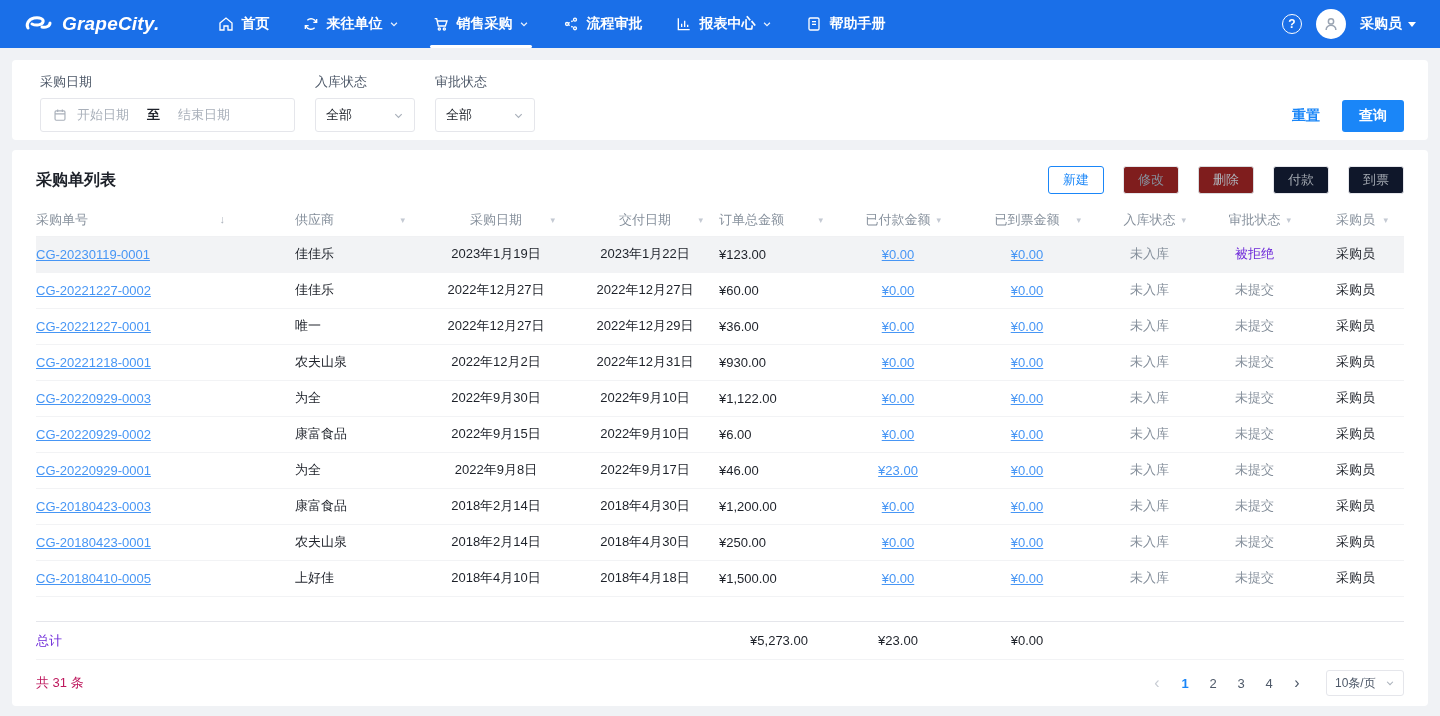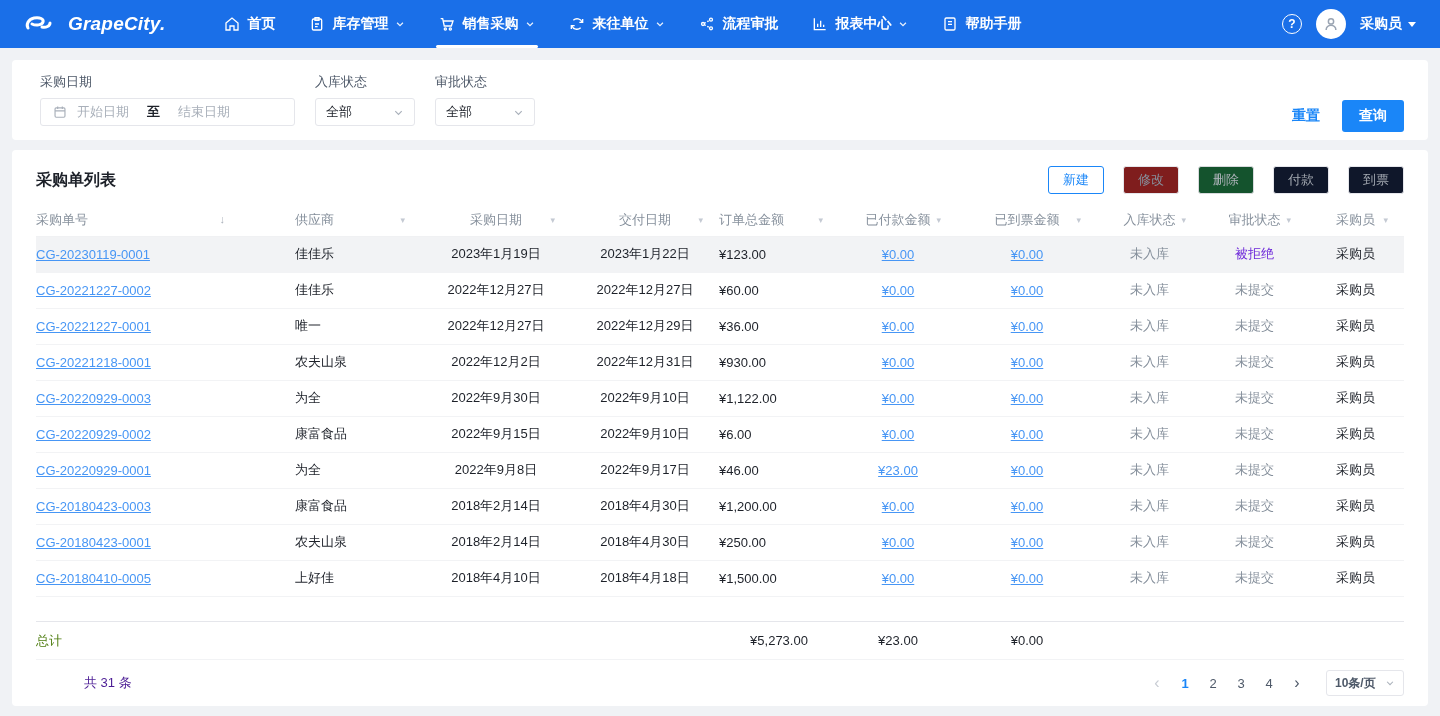--- a/index.html
+++ b/index.html
@@ -3,21 +3,21 @@
 <meta charset="utf-8">
 <style>
   * { margin:0; padding:0; box-sizing:border-box; }
   html,body { width:1440px; height:716px; overflow:hidden; background:#f0f2f5;
     font-family:"Liberation Sans","DejaVu Sans",sans-serif; font-size:14px; color:#1d2129; }
 
   
   .navbar { height:48px; background:#1a6fe8; display:flex; align-items:center;
     justify-content:space-between; padding:0 24px; color:#fff; }
   .nav-left { display:flex; align-items:center; height:100%; }
-  .brand { display:flex; align-items:center; gap:16px; cursor:pointer; }
+  .brand { display:flex; align-items:center; gap:10px; cursor:pointer; }
   .brand-text { font-weight:800; font-style:italic; font-size:19px; letter-spacing:.2px; }
   .nav-items { display:flex; align-items:center; height:100%; margin-left:42px; }
   .nav-item { display:flex; align-items:center; gap:7px; padding:0 17px; height:100%;
     font-weight:600; font-size:14px; cursor:pointer; position:relative; white-space:nowrap; }
   .nav-item .nav-icon { display:flex; }
   .nav-item .nav-icon svg { width:16px; height:16px; }
   .nav-caret svg { width:10px; height:10px; opacity:.9; }
   .nav-item.active::after { content:""; position:absolute; left:14px; right:14px; bottom:0;
     height:3px; background:#fff; border-radius:2px; }
   .nav-right { display:flex; align-items:center; gap:14px; }
@@ -29,21 +29,21 @@
   .user-menu { display:flex; align-items:center; gap:6px; font-weight:600; cursor:pointer; }
   .user-down { width:0; height:0; border-left:4px solid transparent; border-right:4px solid transparent;
     border-top:5px solid #fff; }
 
   
   .card { background:#fff; border-radius:4px; margin:0 12px; }
   .filter-card { margin-top:12px; height:80px; padding:13px 12px 0 12px;
     display:flex; align-items:flex-start; }
   .field { display:flex; flex-direction:column; }
   .field-label { font-size:13px; color:#4e5969; margin-bottom:7px; }
-  .inp { height:28px; border:1px solid #e5e6eb; border-radius:3px; background:#fff;
+  .inp { height:34px; border:1px solid #e5e6eb; border-radius:3px; background:#fff;
     display:flex; align-items:center; font-size:13px; color:#86909c; }
   .kw-field { width:700px; }
   .kw-wrap { position:relative; width:700px; }
   .kw-wrap svg { position:absolute; left:10px; top:9px; width:14px; height:14px; }
   .kw-input { width:100%; height:32px; border:1px solid #e5e6eb; border-radius:3px;
     padding:0 10px 0 32px; font-size:13px; color:#1d2129; outline:none;
     font-family:"Liberation Sans","DejaVu Sans",sans-serif; }
   .kw-input::placeholder { color:#a9b0ba; }
   .date-field { margin-left:16px; }
   .date-range { width:255px; padding:0 12px; gap:10px; cursor:pointer; }
@@ -62,21 +62,21 @@
 
   
   .main-card { margin-top:10px; height:556px; padding:0 24px; display:flex; flex-direction:column; }
   .list-header { height:54px; display:flex; align-items:center; justify-content:space-between; padding-top:6px; }
   .list-title { font-size:16px; font-weight:700; color:#1d2129; }
   .toolbar { display:flex; gap:19px; }
   .btn { min-width:56px; height:28px; border-radius:3px; font-size:13px; cursor:pointer; padding:0 14px;
     font-family:"Liberation Sans","DejaVu Sans",sans-serif; }
   .btn-primary-outline { background:#fff; border:1px solid #1a86f8; color:#1a86f8; }
   .btn-default { background:#7f1d1d; border:1px solid #e5e6eb; color:#86909c; }
-  .btn-disabled { background:#14532d; border:1px solid #d8dadd; color:#aeb3ba; cursor:not-allowed; }
+  .btn-disabled { background:#7f1d1d; border:1px solid #d8dadd; color:#aeb3ba; cursor:not-allowed; }
   .btn-muted { background:#0f172a; border:1px solid #e5e6eb; color:#a3a9b1; }
 
   table { border-collapse:collapse; table-layout:fixed; width:100%; }
   thead th { height:32px; font-size:13px; font-weight:400; color:#86909c; text-align:left;
     position:relative; border-bottom:1px solid #f0f1f3; padding:0; }
   th.c-center, td.c-center { text-align:center; }
   .th-sort { color:#a9b0ba; font-size:11px; cursor:pointer; position:absolute; right:46px; top:9px; }
   .th-caret { color:#c4cad3; font-size:9px; cursor:pointer; position:absolute; right:16px; top:11px; }
   tbody tr { height:36px; border-bottom:1px solid #f2f3f5; cursor:pointer;margin-top:35px; }
   tbody tr.selected { background:#f2f3f5; }
@@ -85,35 +85,35 @@
   .po-link { color:#4796f5; text-decoration:underline; cursor:pointer; }
   .amount-link { color:#4796f5; text-decoration:underline; cursor:pointer; }
   .cell-dark { color:#1d2129; }
   .cell-bold { color:#1d2129; font-weight:400; }
   .status-gray { color:#86909c; }
   .status-red { color:#6d28d9; }
 
   .spacer { flex:1; }
   .totals-table { border-top:1px solid #e5e6eb; border-bottom:1px solid #e5e6eb; }
   .totals-table td { height:38px; }
-  .totals-label { color:#4d7c0f; font-size:13px; }
+  .totals-label { color:#6d28d9; font-size:13px; }
   .totals-amt { font-weight:400; color:#1d2129; text-align:center; display:block; }
 
   .table-footer { height:46px; display:flex; align-items:center; justify-content:space-between; }
-  .count-text { font-size:13px; color:#4c1d95;margin-left:48px; }
+  .count-text { font-size:13px; color:#be185d; }
   .footer-right { display:flex; align-items:center; gap:18px; }
   .pagination { display:flex; align-items:center; gap:6px; }
   .page-btn { min-width:22px; height:24px; display:flex; align-items:center; justify-content:center;
     font-size:13px; color:#4e5969; cursor:pointer; border-radius:2px; padding:0 4px; }
   .page-btn.active { color:#1a86f8; font-weight:700; }
   .page-arrow { font-size:16px; line-height:1; }
   .page-arrow.disabled { color:#c9cdd4; cursor:not-allowed; }
   .page-size { width:78px; height:26px; border:1px solid #e5e6eb; border-radius:3px;
     display:flex; align-items:center; justify-content:space-between; padding:0 8px;
-    font-size:12px; color:#4e5969; cursor:pointer; background:#fff;font-weight:bold; }
+    font-size:12px; color:#4e5969; cursor:pointer; background:#fff; }
   .page-size svg { width:10px; height:10px; }
 </style>
 </head>
 <body>
 
 <header class="navbar">
   <div class="nav-left">
     <div class="brand">
       <span class="brand-mark" style="display:flex;">
         <svg width="28" height="18" viewBox="0 0 28 18" fill="none">
@@ -127,62 +127,47 @@
   <div class="nav-item">
     <span class="nav-icon">
             <svg viewBox="0 0 24 24" fill="none" stroke="#fff" stroke-width="2">
               <path d="M3 10.5 12 3l9 7.5V21h-6v-6h-6v6H3z"></path>
             </svg>
           </span>
     <span class="nav-label">首页</span>
 
   </div>
 
-  <div class="nav-item">
-    <span class="nav-icon">
-            <svg viewBox="0 0 24 24" fill="none" stroke="#fff" stroke-width="2">
-              <rect x="5" y="4.5" width="14" height="16.5" rx="2"></rect>
-              <path d="M9 2.5h6v4H9z"></path>
-              <path d="M9 12h6M9 16h4"></path>
-            </svg>
-          </span>
-    <span class="nav-label">库存管理</span>
-    <span class="nav-caret">
-      <svg viewBox="0 0 24 24" fill="none" stroke="#fff" stroke-width="3">
-              <path d="M5 9l7 7 7-7"></path>
-            </svg>
-    </span>
-  </div>
-
-  <div class="nav-item active">
-    <span class="nav-icon">
-            <svg viewBox="0 0 24 24" fill="none" stroke="#fff" stroke-width="2">
-              <path d="M2.5 4h3l2.4 11h10.6L21 7.5H7"></path>
-              <circle cx="9.5" cy="19.5" r="1.6"></circle>
-              <circle cx="17" cy="19.5" r="1.6"></circle>
-            </svg>
-          </span>
-    <span class="nav-label">销售采购</span>
-    <span class="nav-caret">
-      <svg viewBox="0 0 24 24" fill="none" stroke="#fff" stroke-width="3">
-              <path d="M5 9l7 7 7-7"></path>
-            </svg>
-    </span>
-  </div>
 
   <div class="nav-item">
     <span class="nav-icon">
             <svg viewBox="0 0 24 24" fill="none" stroke="#fff" stroke-width="2">
               <path d="M6.5 6.5a8 8 0 0 1 13.2 3"></path>
               <path d="M17.5 17.5A8 8 0 0 1 4.3 14.5"></path>
               <path d="M20.5 4.5v5h-5"></path>
               <path d="M3.5 19.5v-5h5"></path>
             </svg>
           </span>
     <span class="nav-label">来往单位</span>
+    <span class="nav-caret">
+      <svg viewBox="0 0 24 24" fill="none" stroke="#fff" stroke-width="3">
+              <path d="M5 9l7 7 7-7"></path>
+            </svg>
+    </span>
+  </div>
+
+  <div class="nav-item active">
+    <span class="nav-icon">
+            <svg viewBox="0 0 24 24" fill="none" stroke="#fff" stroke-width="2">
+              <path d="M2.5 4h3l2.4 11h10.6L21 7.5H7"></path>
+              <circle cx="9.5" cy="19.5" r="1.6"></circle>
+              <circle cx="17" cy="19.5" r="1.6"></circle>
+            </svg>
+          </span>
+    <span class="nav-label">销售采购</span>
     <span class="nav-caret">
       <svg viewBox="0 0 24 24" fill="none" stroke="#fff" stroke-width="3">
               <path d="M5 9l7 7 7-7"></path>
             </svg>
     </span>
   </div>
 
   <div class="nav-item">
     <span class="nav-icon">
             <svg viewBox="0 0 24 24" fill="none" stroke="#fff" stroke-width="2">

